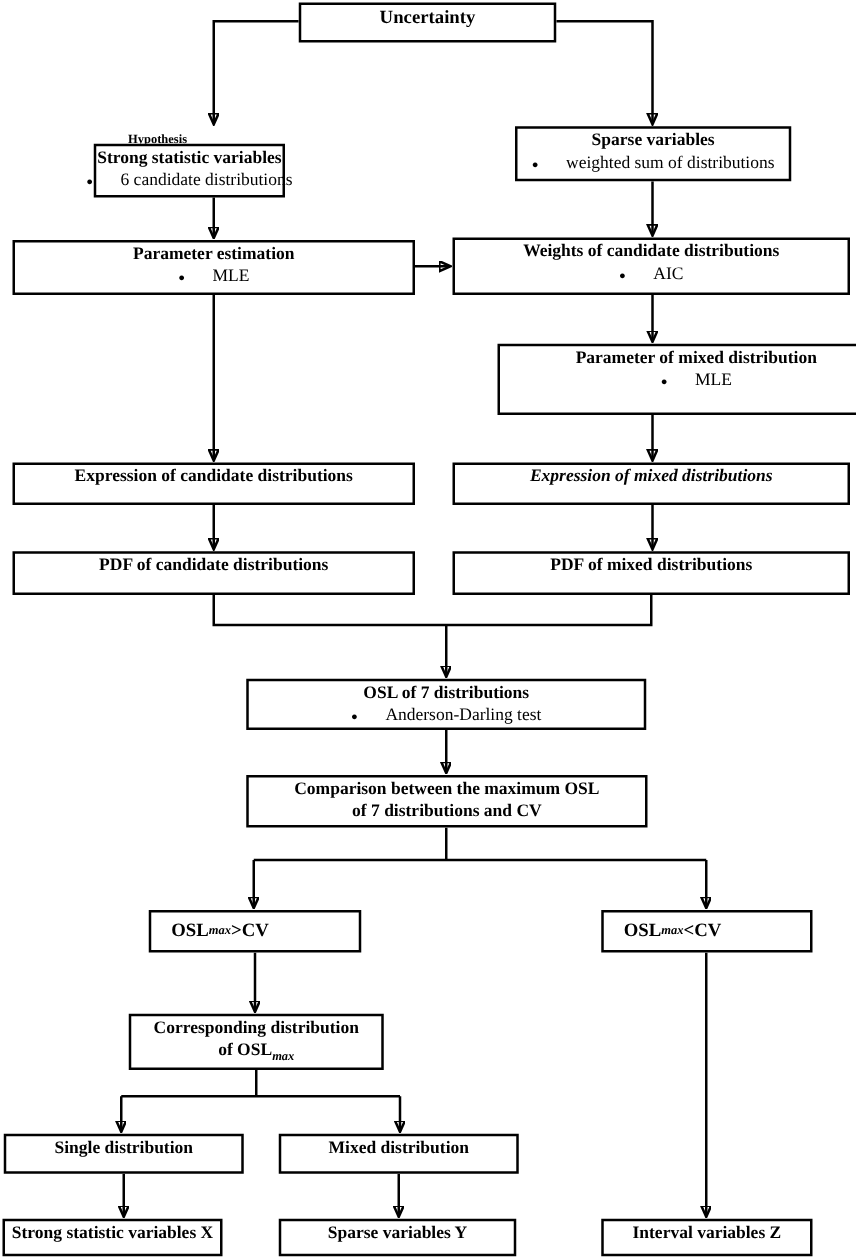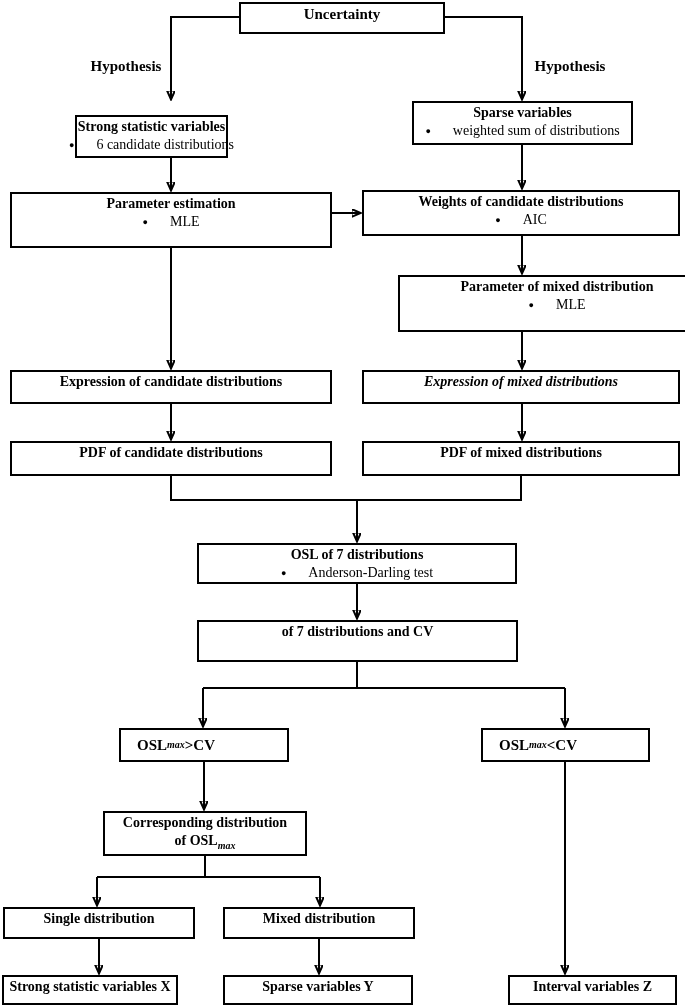--- a/index.html
+++ b/index.html
@@ -49,23 +49,24 @@
   }
   .formula sub {
     font-size: 10px;
     font-style: italic;
     line-height: 0;
   }
   .line2 { display: block; }
   .edge-label {
     position: absolute;
     font-weight: bold;
-    font-size: 15px;
+    font-size: 10px;
     text-align: center;
     white-space: nowrap;
+    margin-top: 48px;
   }
 </style>
 </head>
 <body>
 
 <div id="canvas">
 
   <svg id="wires" viewBox="0 0 685 1007" xmlns="http://www.w3.org/2000/svg">
     <defs>
       <marker id="arrow" markerWidth="10" markerHeight="9" refX="8.5" refY="4" orient="auto" markerUnits="userSpaceOnUse">
@@ -113,21 +114,21 @@
   </div>
 
   <div class="node" style="left:412px; top:101px; width:221px; height:44px;">
     <div class="node-title">Sparse variables</div>
     <div class="node-bullet">
       <span class="bullet-dot">●</span>
       <span>weighted sum of distributions</span>
     </div>
   </div>
 
-  <div class="node" style="left:10px; top:192px; width:322px; height:56px;">
+  <div class="node" style="left:10px; top:192px; width:322px; height:44px;">
     <div class="node-title">Parameter estimation</div>
     <div class="node-bullet">
       <span class="bullet-dot">●</span>
       <span>MLE</span>
     </div>
   </div>
 
   <div class="node" style="left:362px; top:190px; width:318px; height:46px;">
     <div class="node-title">Weights of candidate distributions</div>
     <div class="node-bullet">
@@ -163,20 +164,21 @@
   <div class="node" style="left:197px; top:543px; width:320px; height:41px;">
     <div class="node-title">OSL of 7 distributions</div>
     <div class="node-bullet">
       <span class="bullet-dot">●</span>
       <span>Anderson-Darling test</span>
     </div>
   </div>
 
   <div class="node" style="left:197px; top:620px; width:321px; height:42px;">
     <div class="node-title">
+      <span class="line2">Comparison between the maximum OSL</span>
       <span class="line2">of 7 distributions and CV</span>
     </div>
   </div>
 
   <div class="node formula" style="left:119px; top:728px; width:170px; height:34px;">
     <span>OSL</span>
       <sub>max</sub>
       <span>&gt;CV</span>
   </div>
 
@@ -202,17 +204,17 @@
   </div>
 
   <div class="node" style="left:2px; top:975px; width:176px; height:30px;">
     <div class="node-title">Strong statistic variables X</div>
   </div>
 
   <div class="node" style="left:223px; top:975px; width:190px; height:30px;">
     <div class="node-title">Sparse variables Y</div>
   </div>
 
-  <div class="node" style="left:481px; top:975px; width:169px; height:30px;margin-left:27px;">
+  <div class="node" style="left:481px; top:975px; width:169px; height:30px;">
     <div class="node-title">Interval variables Z</div>
   </div>
 
 </div>
 
 </body></html>

